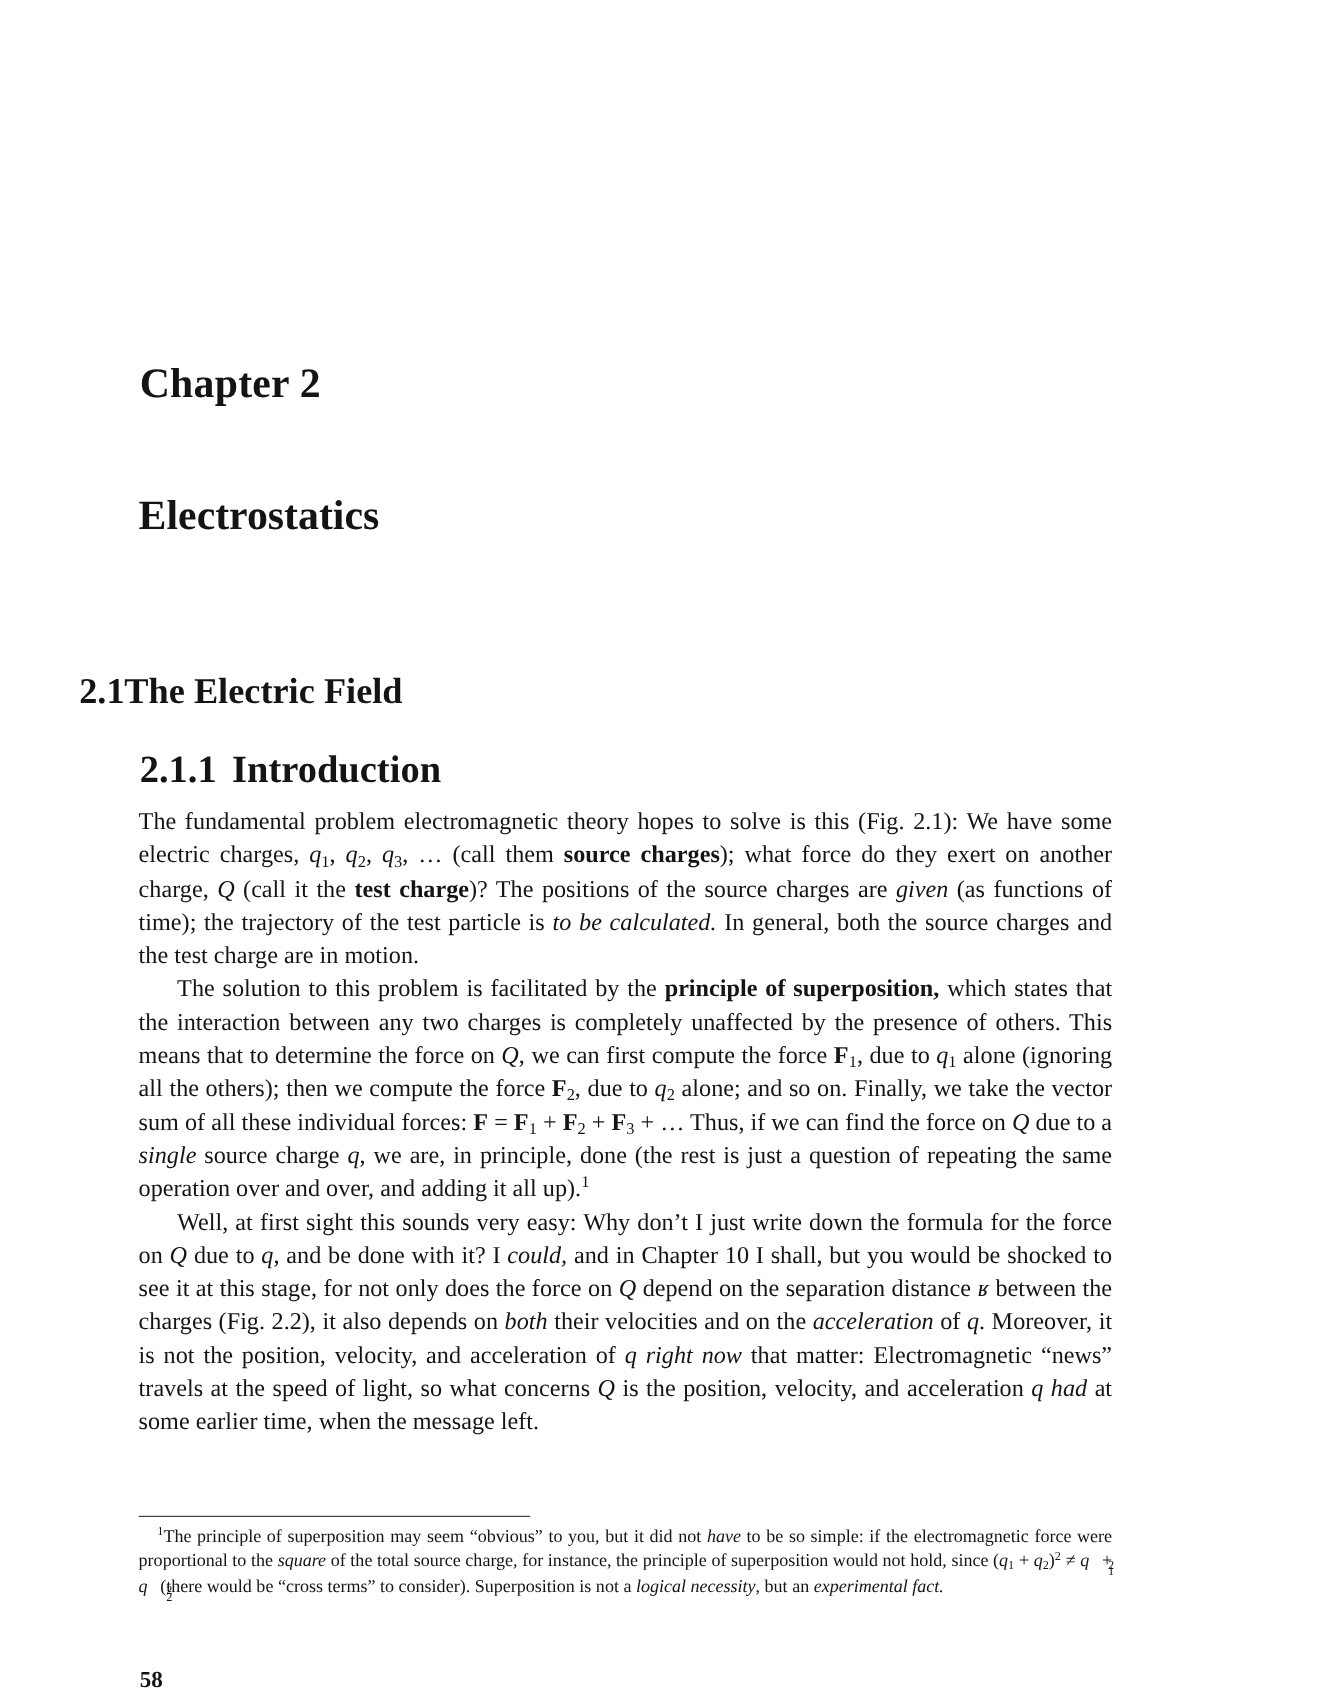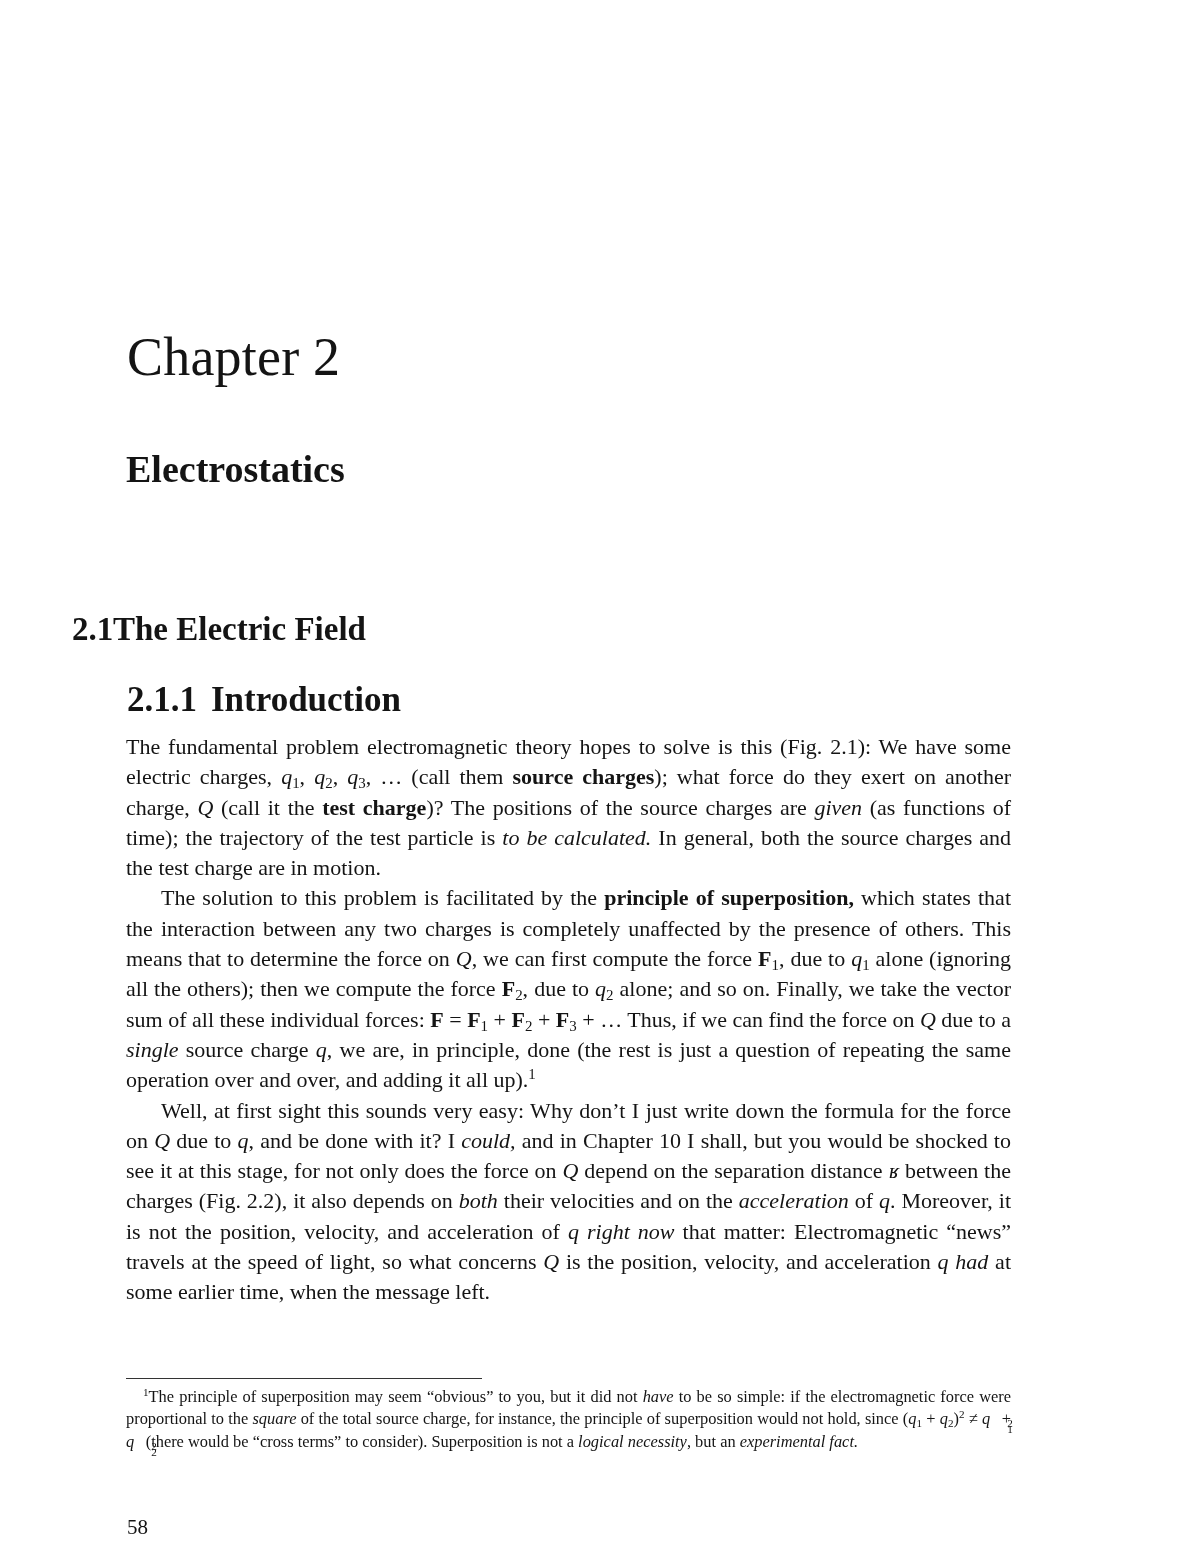--- a/index.html
+++ b/index.html
@@ -2,21 +2,21 @@
 <html><head>
 <meta charset="utf-8">
 <style>
   html, body { margin: 0; padding: 0; background: #ffffff; }
   body {
     width: 1200px; height: 1553px; position: relative; overflow: hidden;
     font-family: "Liberation Serif", "DejaVu Serif", serif; color: #141414;
   }
   .chapter-label {
     position: absolute; left: 127px; top: 330px;
-    font-size: 54px; font-weight: normal; letter-spacing: 0.2px; line-height: 1;
+    font-size: 38px; font-weight: bold; letter-spacing: 0.2px; line-height: 1;
   }
   .chapter-title {
     position: absolute; left: 126px; top: 450px;
     font-size: 38px; font-weight: bold; line-height: 1;
   }
   .section-heading {
     position: absolute; left: 72px; top: 613px;
     font-size: 33px; font-weight: bold; line-height: 1;
   }
   .section-heading .num { display: inline-block; width: 41px; }
@@ -34,21 +34,21 @@
   .footnote-rule {
     position: absolute; left: 126px; top: 1378px; width: 356px; height: 1px;
     background: #333;
   }
   .footnote {
     position: absolute; left: 126px; top: 1386px; width: 885px;
     font-size: 16.4px; line-height: 22.4px; text-align: justify;
   }
   .footnote p { margin: 0; text-indent: 17px; }
   .page-number {
-    position: absolute; left: 127px; top: 1517px; font-size: 21px; line-height: 1;
+    position: absolute; left: 127px; top: 1517px; font-size: 21px; line-height: 1; font-weight: bold;
   }
   .i { font-style: italic; }
   .b { font-weight: bold; }
   sub { font-size: 0.68em; vertical-align: -0.25em; line-height: 0; }
   sup { font-size: 0.68em; vertical-align: 0.55em; line-height: 0; }
   .supsub { display: inline-block; position: relative; width: 0.45em; line-height: 0; }
 </style>
 </head>
 <body>
 

